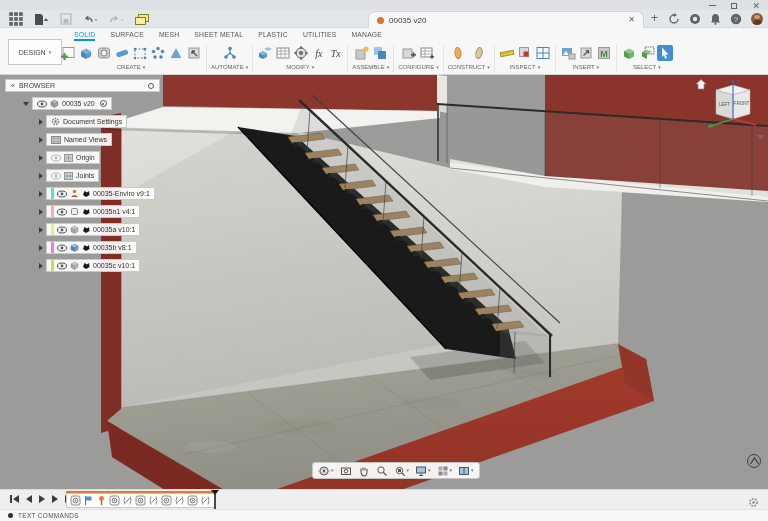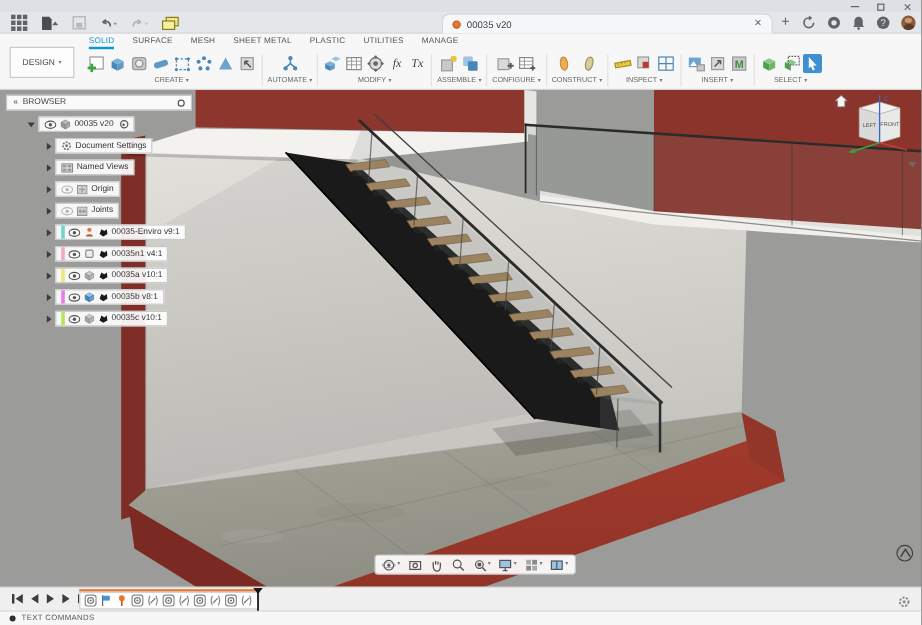--- a/index.html
+++ b/index.html
@@ -26,21 +26,21 @@
   .avatar{width:12px;height:12px;border-radius:50%;background:#8a5a3a;overflow:hidden;position:relative;}
   .avatar:before{content:"";position:absolute;left:3px;top:2px;width:6px;height:4px;border-radius:50%;background:#c89a7a;}
   .avatar:after{content:"";position:absolute;left:1.5px;top:7px;width:9px;height:5px;border-radius:4px 4px 0 0;background:#5a3a26;}
   
   .ribbon{height:47px;background:#f7f7f7;border-bottom:1px solid #d5d5d5;position:relative;}
   .design{position:absolute;left:8px;top:11px;width:54px;height:26px;border:1px solid #c9c9c9;background:#fdfdfd;
           display:flex;align-items:center;justify-content:center;gap:3px;font-size:7px;color:#444;}
   .rtabs{position:absolute;left:74px;top:3px;display:flex;gap:15px;}
   .rtab{font-size:6.8px;color:#555;padding-bottom:1px;letter-spacing:.2px;white-space:nowrap;}
   .rtab.active{color:#0a95d6;border-bottom:2px solid #0a95d6;}
-  .groups{position:absolute;left:68px;top:15px;display:flex;align-items:flex-start;}
+  .groups{position:absolute;left:56px;top:15px;display:flex;align-items:flex-start;}
   .group{display:flex;flex-direction:column;align-items:center;padding:0 4px;}
   .gi{display:flex;gap:2px;align-items:center;height:20px;}
   .glabel{font-size:6px;color:#666;margin-top:1px;display:flex;gap:2px;align-items:center;white-space:nowrap;}
   .gdiv{width:1px;height:27px;background:#e2e2e2;margin-top:2px;}
   .caret{font-size:5px;color:#777;line-height:5px;}
   .icb{width:16px;height:16px;display:block;}
   .fxt{font-family:"Liberation Serif",serif;font-style:italic;font-size:10px;color:#444;width:15px;text-align:center;}
   
   .viewport{position:relative;height:414px;overflow:hidden;background:#9a9a9a;}
   .scene{position:absolute;left:0;top:0;}

